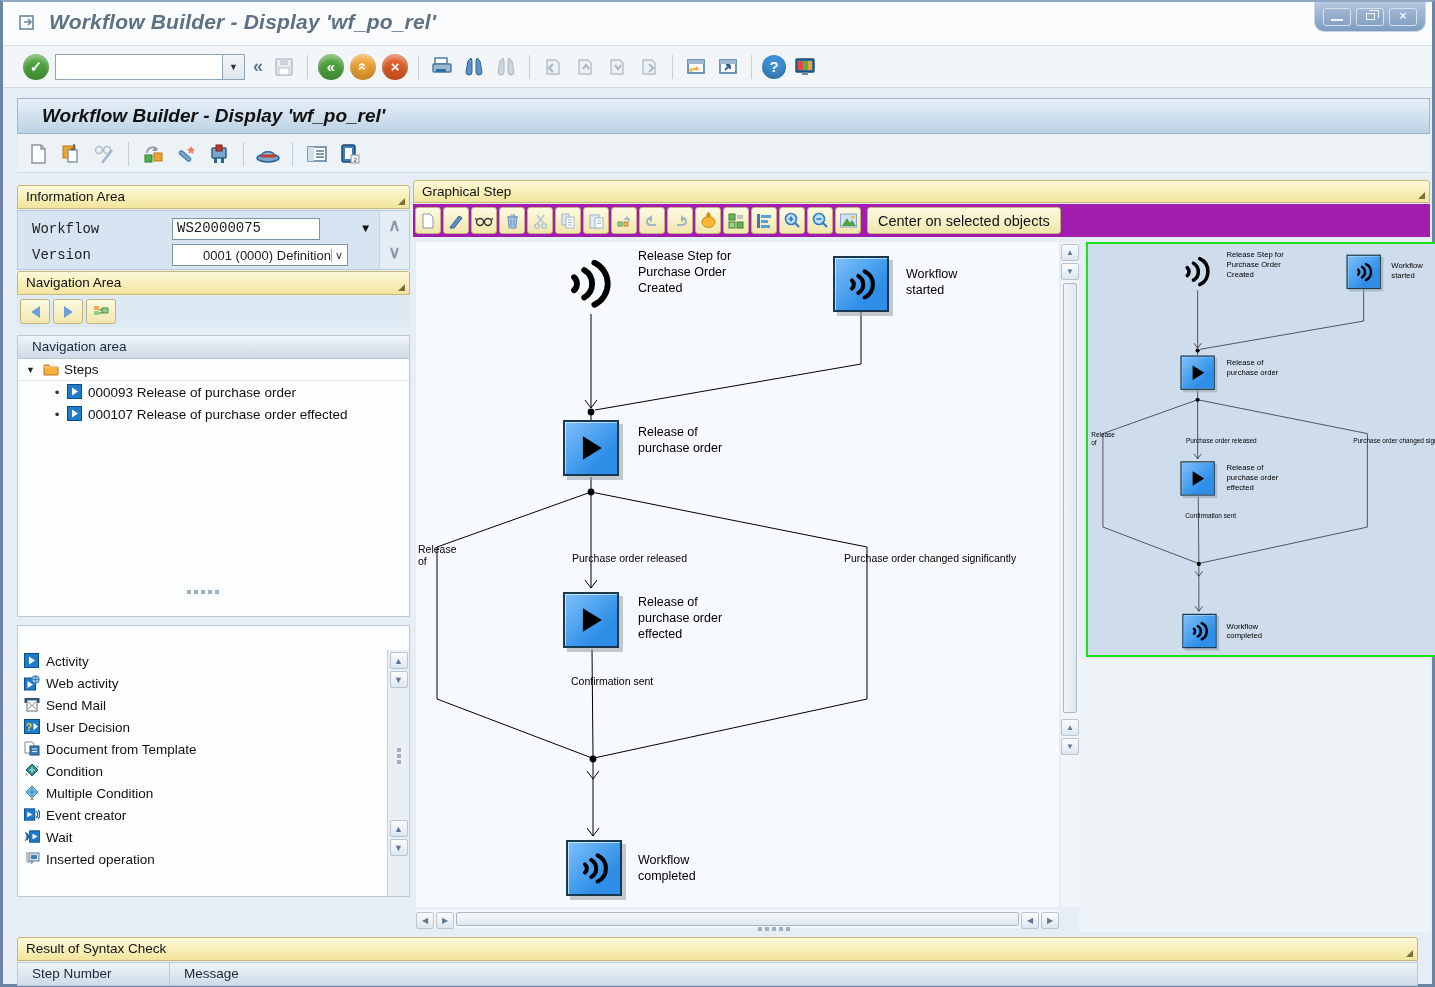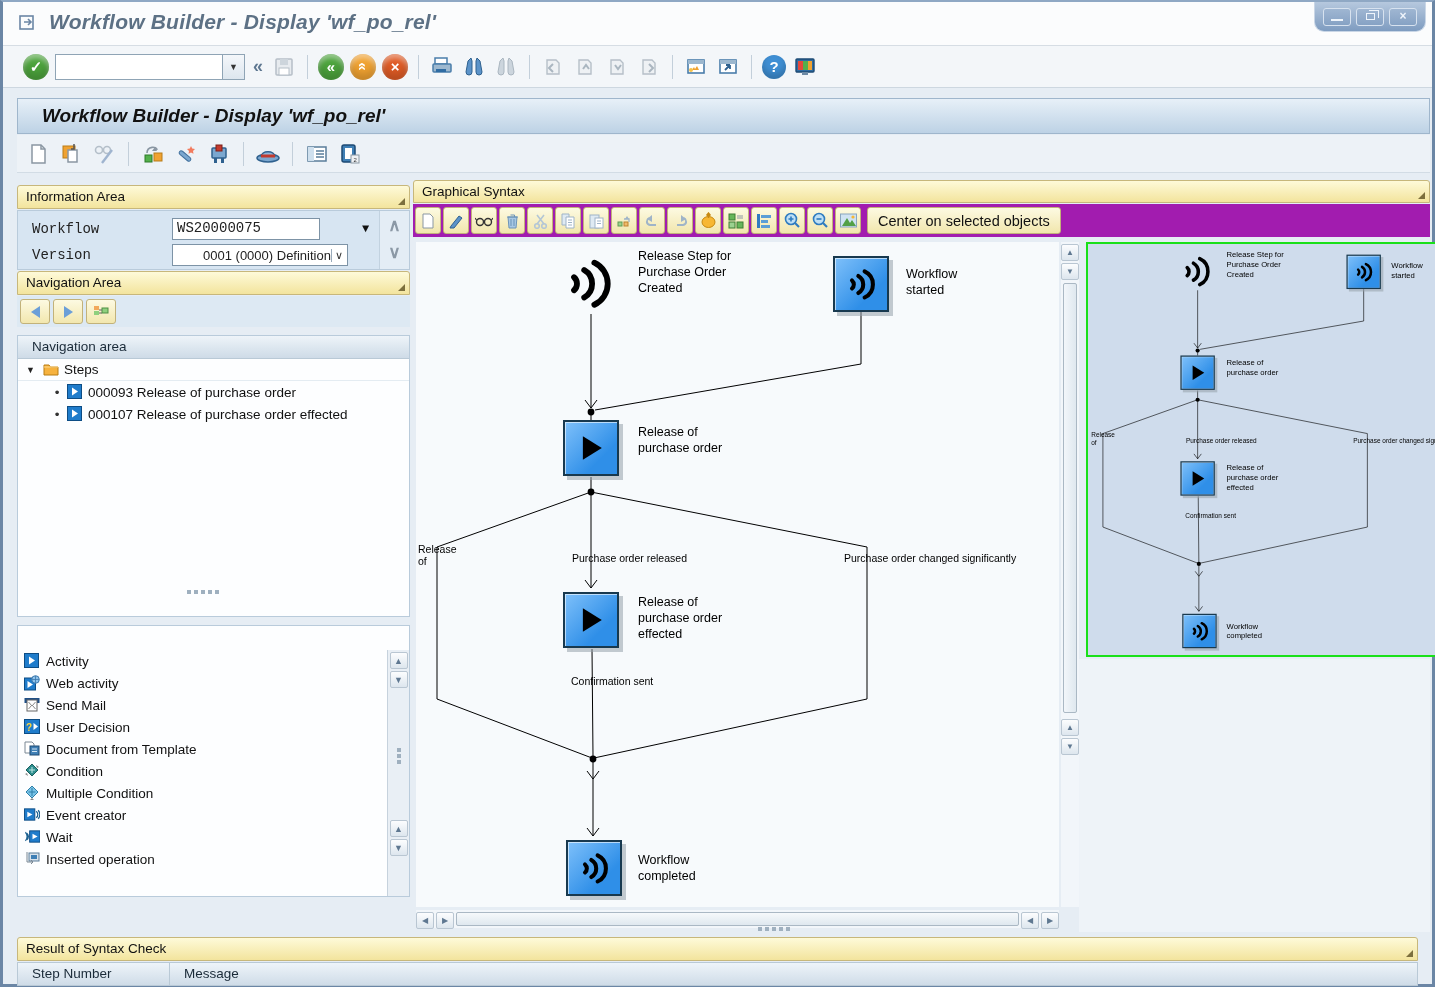--- a/index.html
+++ b/index.html
@@ -524,21 +524,21 @@
         <div class="sbtn" style="margin-top:56px;">
             <span>▲</span>
           </div>
         <div class="sbtn">
             <span>▼</span>
           </div>
       </div>
     </div>
   </div>
 
-  <div class="tray-hdr gm-hdr">Graphical Syntax</div>
+  <div class="tray-hdr gm-hdr">Graphical Step</div>
 
   <div class="gm-tools">
     <div class="gbtn">
         <svg width="16" height="16" viewBox="0 0 16 16">
           <path d="M3 1 h7 l3 3 v11 h-10 Z" fill="#fff" stroke="#8a97a3"></path>
         </svg>
       </div>
     <div class="gbtn">
         <svg width="16" height="16" viewBox="0 0 16 16">
           <path d="M3 13 L11 3 L14 5 L6 15 L2 15 Z" fill="#5b93c9" stroke="#2f618f"></path>

